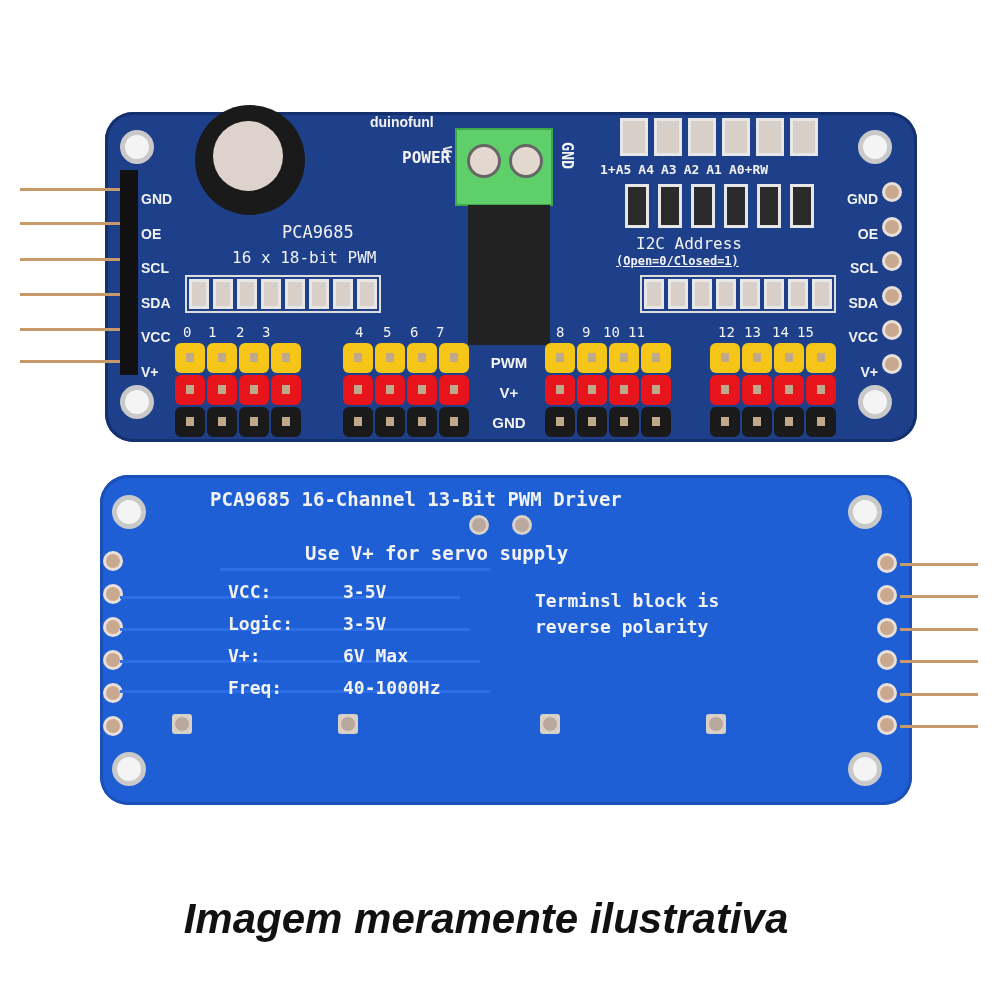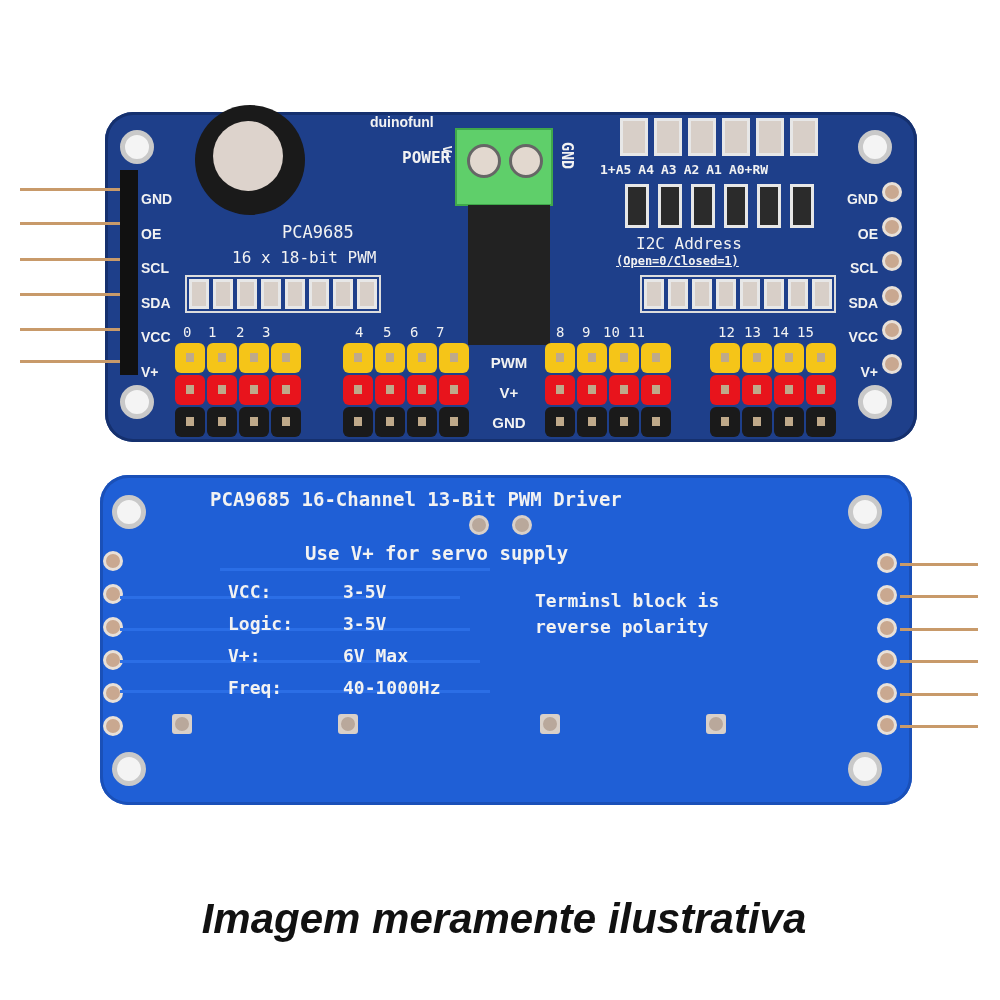--- a/index.html
+++ b/index.html
@@ -22,21 +22,21 @@
   .smd-row{position:absolute;display:flex;gap:4px;}
   .smd{width:20px;height:30px;background:#2b2b2b;border:3px solid #e7e7e7;box-sizing:border-box;}
   .smd.light{background:#d8cfc8;}
   .pinblock{position:absolute;display:grid;grid-template-columns:repeat(4,30px);grid-auto-rows:30px;gap:2px;}
   .p{border-radius:6px;position:relative;}
   .p::after{content:"";position:absolute;left:11px;top:10px;width:8px;height:9px;background:#bfa98a;}
   .p.y{background:#f5c518;} .p.r{background:#e8141c;} .p.b{background:#1a1a1a;}
   .thru{position:absolute;width:20px;height:20px;border-radius:50%;background:#b9a89b;border:3px solid #d9d0c8;box-sizing:border-box;}
   .thru.sq{border-radius:3px;}
   .trace{position:absolute;height:3px;background:#2b6ee6;}
-  .caption{position:absolute;left:0;top:895px;width:972px;text-align:center;font-family:"Liberation Sans",sans-serif;font-style:italic;font-weight:bold;font-size:42px;color:#111;padding-left:18px;}
+  .caption{position:absolute;left:0;top:895px;width:972px;text-align:center;font-family:"Liberation Sans",sans-serif;font-style:italic;font-weight:bold;font-size:42px;color:#111;}
 </style>
 </head>
 <body>
 
 <div class="abs board-top">
 </div>
 
 <div>
   <div class="pin-h" style="left:20px;top:188px;width:105px;"></div>
   <div class="pin-h" style="left:20px;top:222px;width:105px;"></div>

